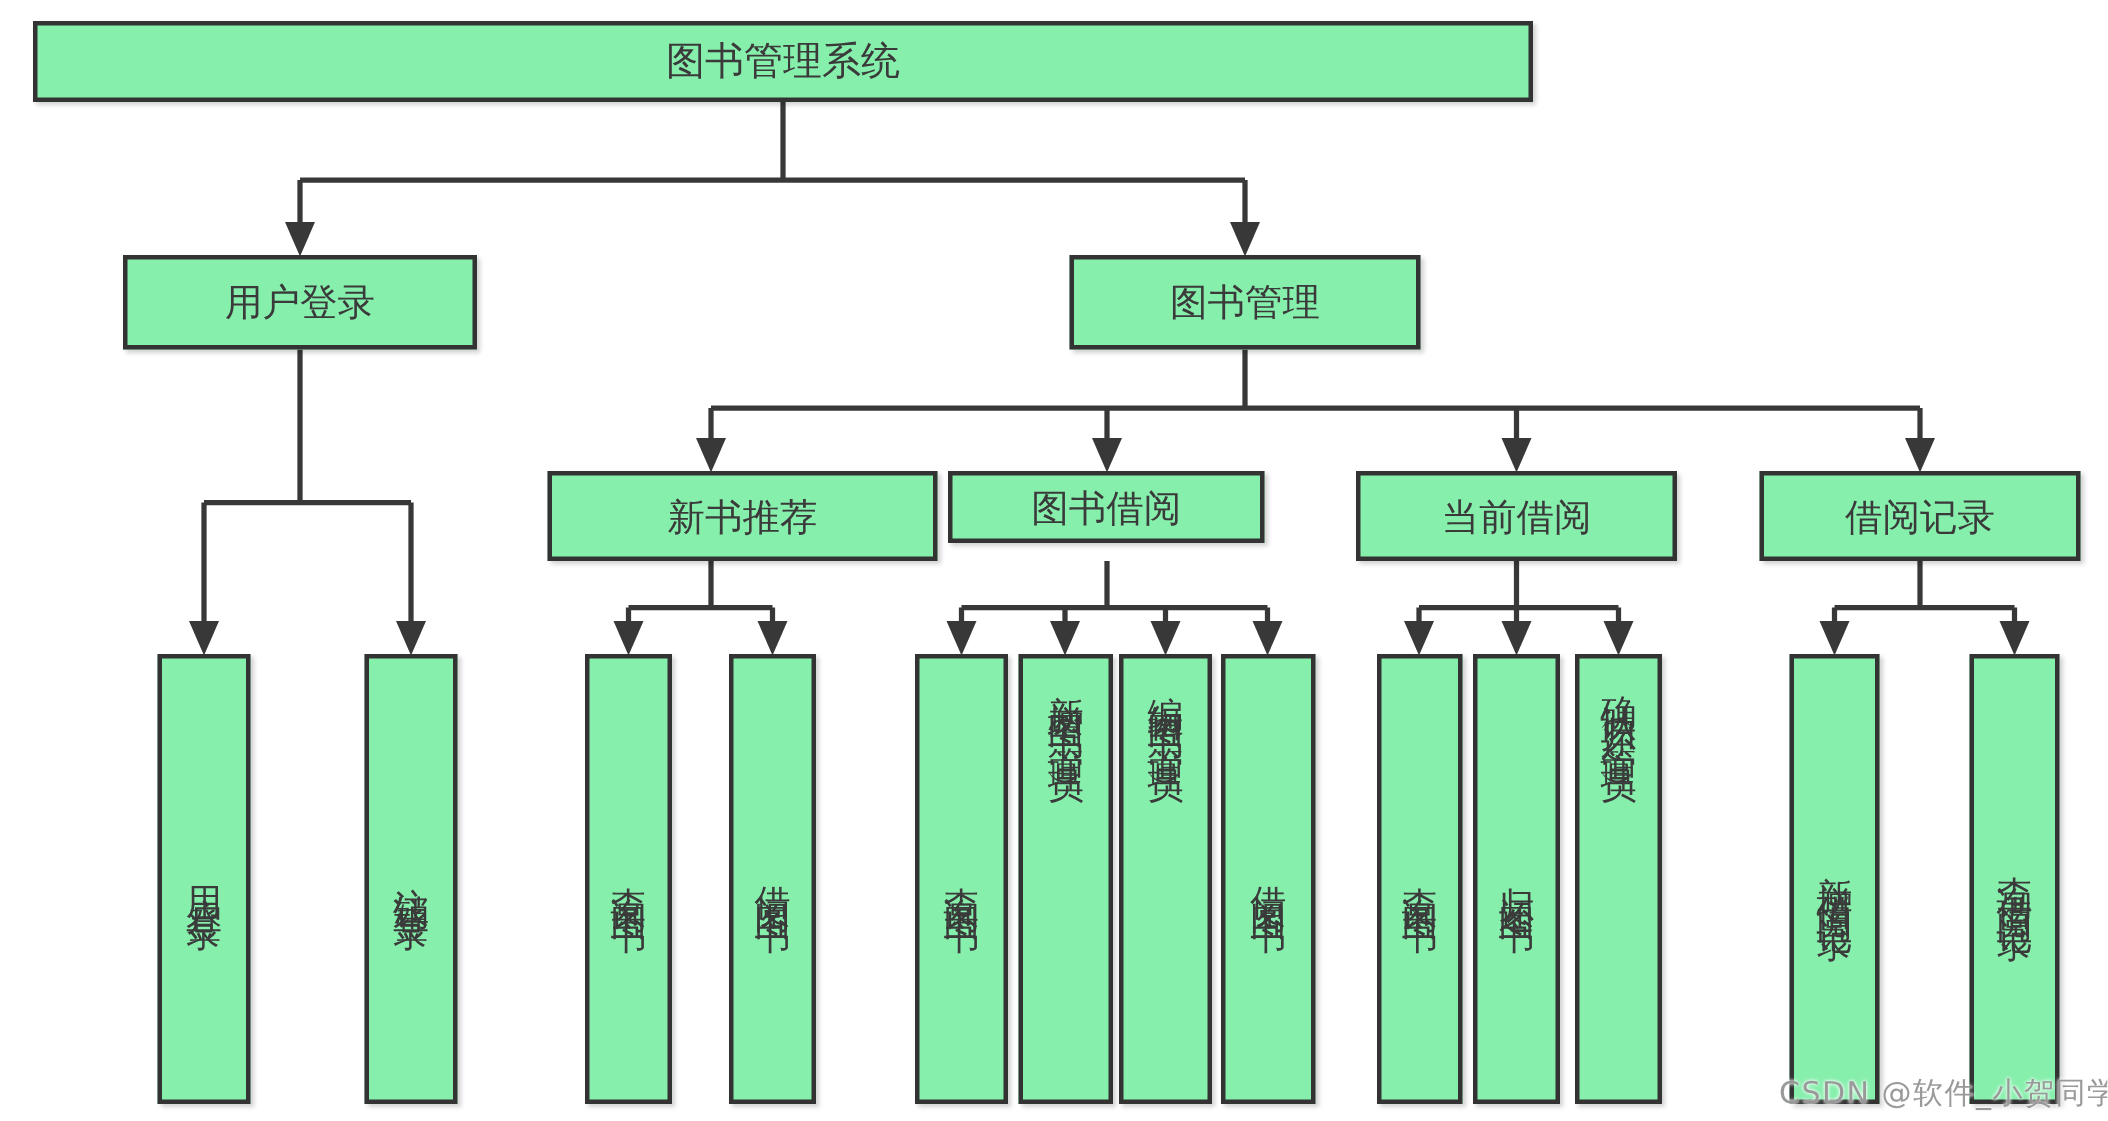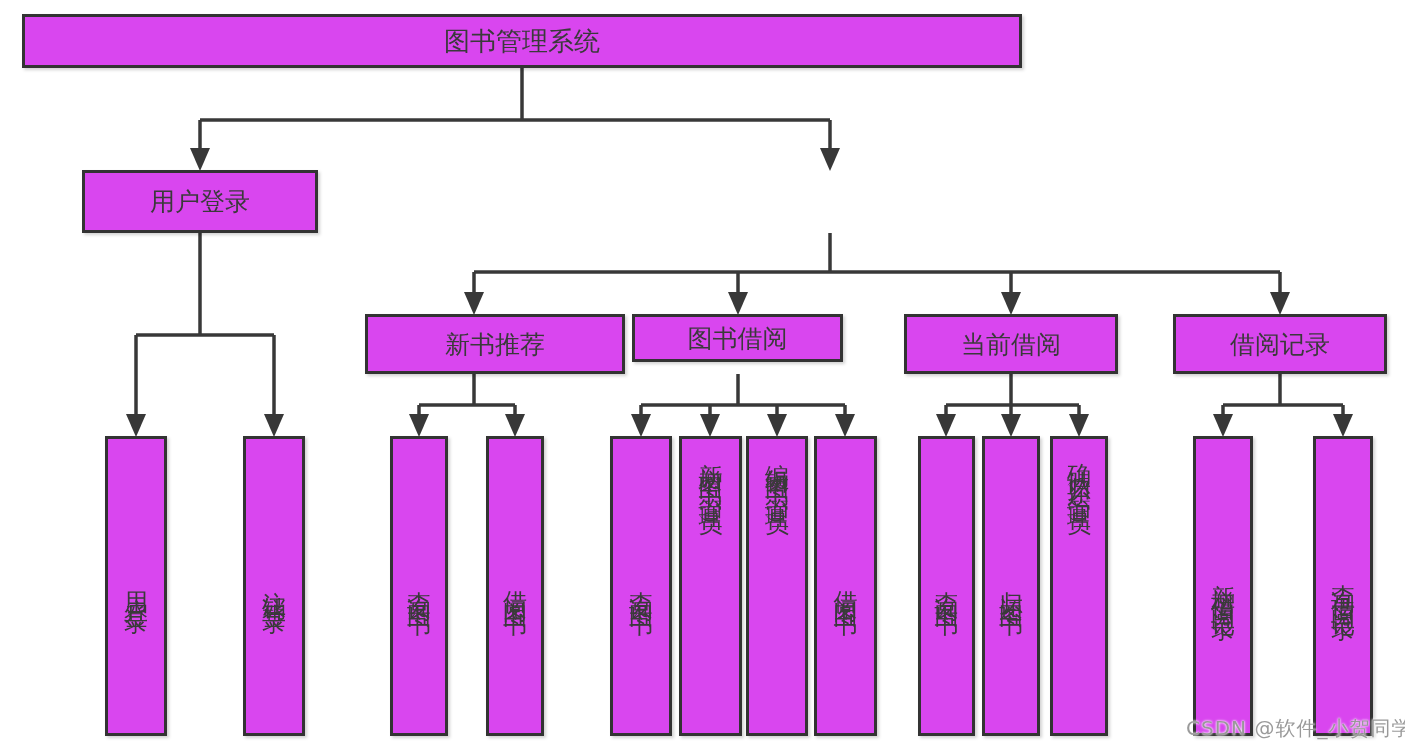--- a/index.html
+++ b/index.html
@@ -19,21 +19,21 @@
   svg.connectors {
     position: absolute;
     left: 0;
     top: 0;
     width: 1405px;
     height: 747px;
   }
   .node {
     position: absolute;
     box-sizing: border-box;
-    background: #d946ef;
+    background: #86efac;
     border: 3px solid #333333;
     box-shadow: 2px 2px 3px rgba(0,0,0,0.18);
     display: flex;
     align-items: center;
     justify-content: center;
     font-size: 25px;
     line-height: 1;
     color: #3a3a3a;
     white-space: nowrap;
   }
@@ -159,20 +159,21 @@
       <path d="M1223 405 V416"></path>
       <polygon points="1213,414 1233,414 1223,437" fill="#383838" stroke="none"></polygon>
       <path d="M1343 405 V416"></path>
       <polygon points="1333,414 1353,414 1343,437" fill="#383838" stroke="none"></polygon>
     </g>
   </svg>
 
   <div class="node b-root">图书管理系统</div>
 
   <div class="node b-user-login">用户登录</div>
+  <div class="node b-book-mgmt">图书管理</div>
 
   <div class="node b-new-books">新书推荐</div>
   <div class="node b-book-borrow">图书借阅</div>
   <div class="node b-current">当前借阅</div>
   <div class="node b-records">借阅记录</div>
 
   <div class="node vnode b-a1">
     <span class="vtext">用户登录</span>
   </div>
   <div class="node vnode b-a2">

